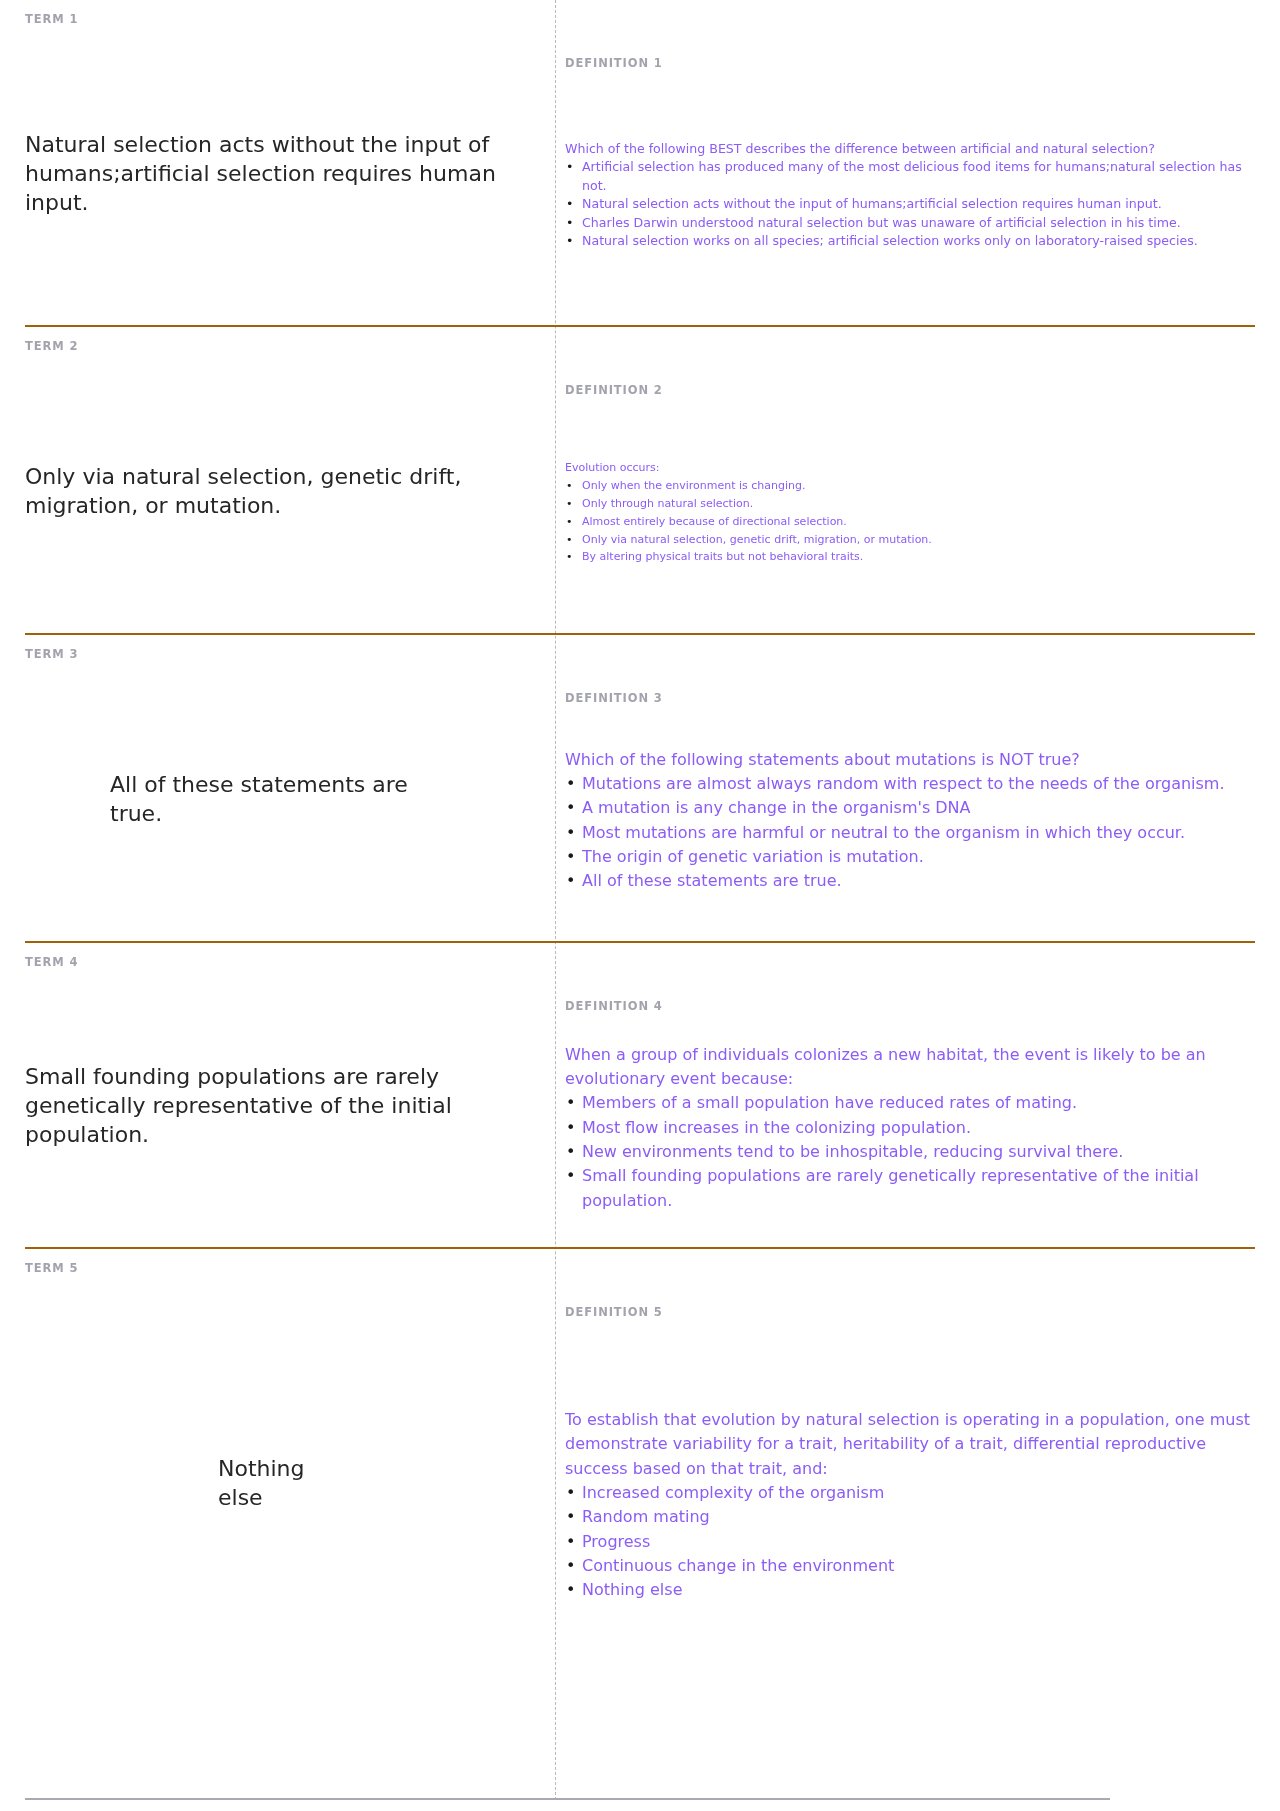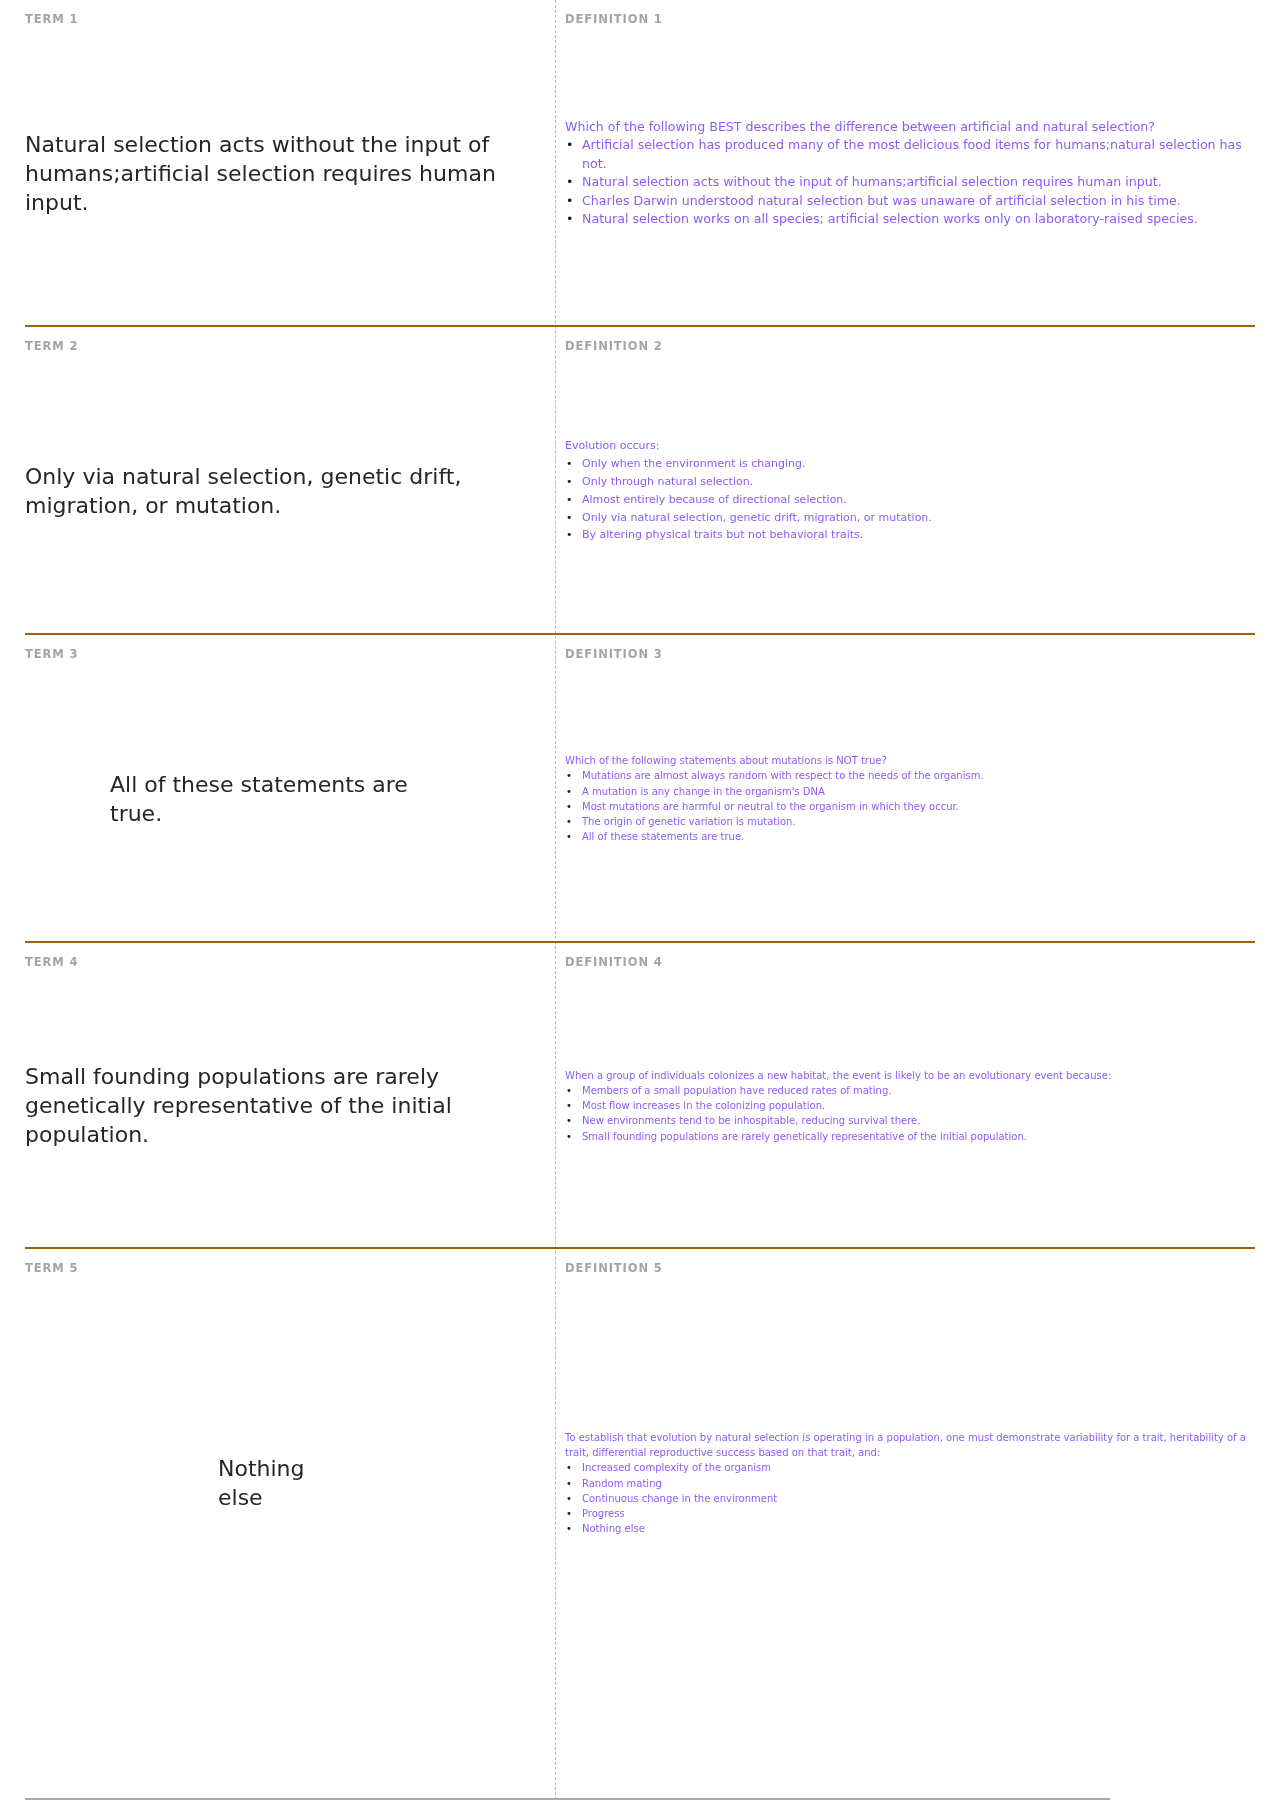--- a/index.html
+++ b/index.html
@@ -54,20 +54,21 @@
     flex: 0 0 530px;
     padding: 14px 22px 10px 0px;
     display: flex;
     flex-direction: column;
   }
   .cell-def {
     flex: 1 1 auto;
     padding: 14px 0px 10px 10px;
     display: flex;
     flex-direction: column;
+    margin-top: 44px;
   }
 
   .slot-label {
     font-size: 11.5px;
     font-weight: bold;
     letter-spacing: 0.9px;
     color: #a3a3ad;
     text-transform: uppercase;
     line-height: 1;
     margin: 0 0 6px 0;
@@ -113,21 +114,21 @@
   .def-list li::before {
     content: "\2022";
     position: absolute;
     left: 1px;
     top: 0;
     color: #1a1a1a;
   }
 
   
   .def-sz-s  { font-size: 12.6px; line-height: 1.47; }
-  .def-sz-m  { font-size: 10px; line-height: 1.52; }
+  .def-sz-m  { font-size: 16px; line-height: 1.52; }
   .def-sz-l  { font-size: 11px; line-height: 1.62; }
 
   .row-h1 { height: 325px; }
   .row-h2 { height: 308px; }
   .row-h3 { height: 308px; }
   .row-h4 { height: 306px; }
   .row-h5 { height: 449px; }
 
   .bottom-rule {
     position: absolute;
@@ -249,22 +250,22 @@
       </div>
     </div>
     <div class="cell cell-def">
       <div class="slot-label">DEFINITION 5</div>
       <div class="body-wrap">
         <div class="def-block def-sz-m">
           <p class="def-lead">To establish that evolution by natural selection is operating in a population, one must demonstrate variability for a trait, heritability of a trait, differential reproductive success based on that trait, and:</p>
           <ul class="def-list">
             <li>Increased complexity of the organism</li>
             <li>Random mating</li>
+            <li>Progress</li>
             <li>Continuous change in the environment</li>
-            <li>Progress</li>
             <li>Nothing else</li>
           </ul>
         </div>
       </div>
     </div>
   </div>
 
   <div class="bottom-rule"></div>
 </div>
 

